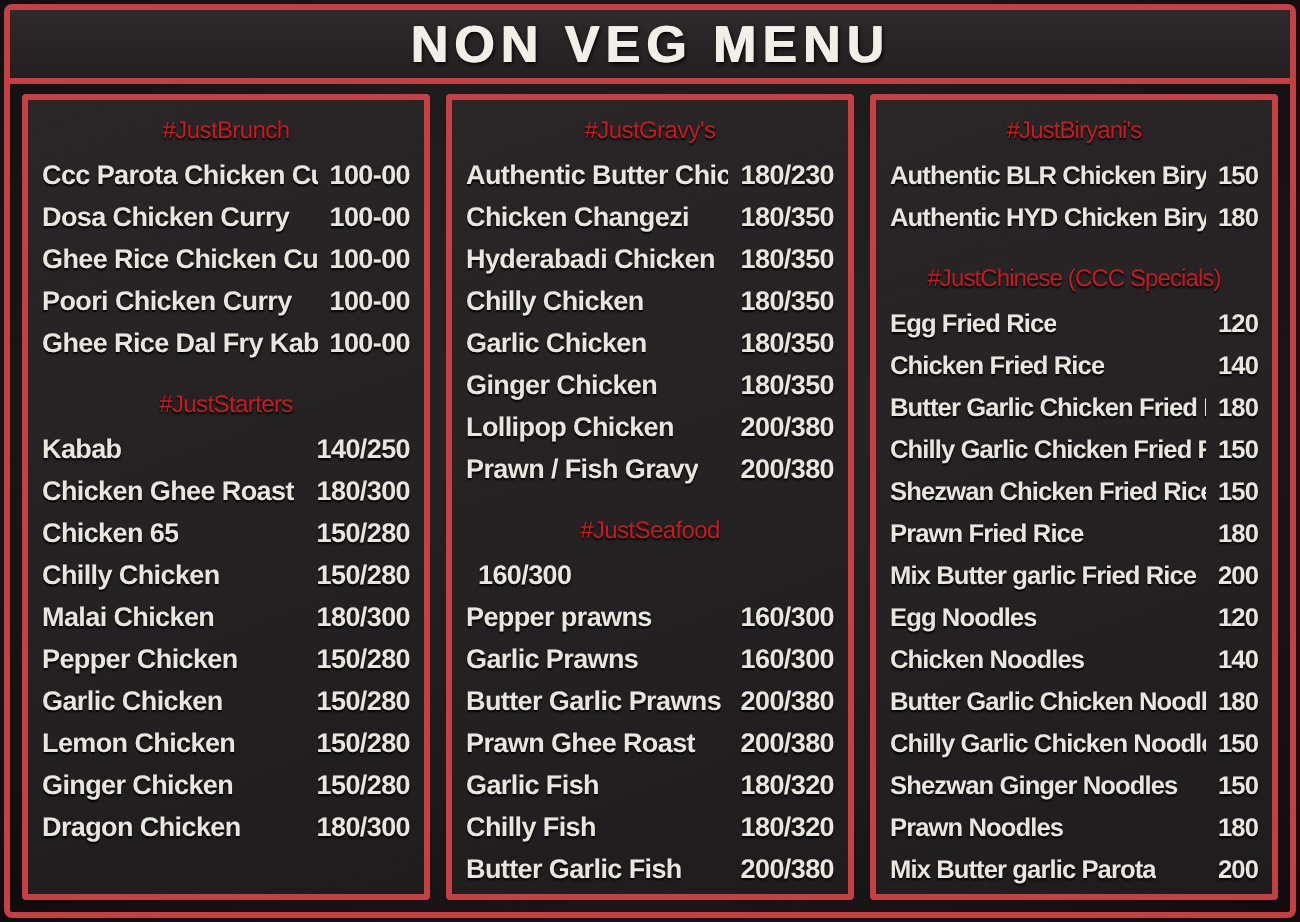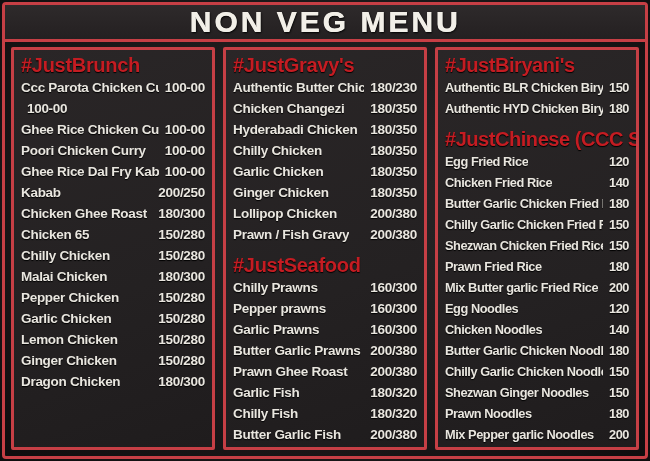--- a/index.html
+++ b/index.html
@@ -29,21 +29,21 @@
   .titlebar{
     height:38px;
     border-bottom:3px solid var(--red);
     display:flex;
     align-items:center;
     justify-content:center;
     background:linear-gradient(180deg,#2e2a2b 0%,#242021 100%);
   }
   .title{
     color:var(--title-text);
-    font-size:30px;
+    font-size:26px;
     font-weight:900;
     letter-spacing:3px;
     text-shadow:0.6px 0 0 currentColor, 1px 1px 2px #000;
   }
   .content{
     flex:1;
     display:flex;
     gap:8px;
     padding:5px 6px 6px 6px;
   }
@@ -53,25 +53,25 @@
     border-radius:2px;
     background:linear-gradient(160deg,#2a2627 0%,#242122 60%,#1f1c1d 100%);
     padding:3px 7px 2px 7px;
     overflow:hidden;
     font-size:13.5px;
     letter-spacing:-0.3px;
     color:var(--item-text);
   }
   .panel.col3{font-size:12.8px;letter-spacing:-0.45px;}
   .heading{
-    text-align:left;
+    text-align:center;
     color:var(--red-text);
-    font-size:20px;
+    font-size:12px;
     line-height:24px;
-    font-weight:bold;
+    font-weight:normal;
     text-shadow:0 1px 1px #000;
     white-space:nowrap;
   }
   .heading:not(:first-child){margin-top:8px;}
   .row{
     display:flex;
     justify-content:space-between;
     align-items:baseline;
     line-height:21px;
     white-space:nowrap;
@@ -93,37 +93,39 @@
     <span class="title">NON VEG MENU</span>
   </div>
   <div class="content">
     <div class="panel">
         <div class="heading">#JustBrunch</div>
         <div class="row">
           <span class="iname">Ccc Parota Chicken Curry</span>
           <span class="iprice">100-00</span>
         </div>
         <div class="row">
+          <span class="iname">Dosa Chicken Curry</span>
           <span class="iprice">100-00</span>
         </div>
         <div class="row">
           <span class="iname">Ghee Rice Chicken Curry</span>
           <span class="iprice">100-00</span>
         </div>
         <div class="row">
           <span class="iname">Poori Chicken Curry</span>
           <span class="iprice">100-00</span>
         </div>
         <div class="row">
           <span class="iname">Ghee Rice Dal Fry Kabab</span>
           <span class="iprice">100-00</span>
         </div>
+        <div class="heading">#JustStarters</div>
         <div class="row">
           <span class="iname">Kabab</span>
-          <span class="iprice">200/250</span>
+          <span class="iprice">140/250</span>
         </div>
         <div class="row">
           <span class="iname">Chicken Ghee Roast</span>
           <span class="iprice">180/300</span>
         </div>
         <div class="row">
           <span class="iname">Chicken 65</span>
           <span class="iprice">150/280</span>
         </div>
         <div class="row">
@@ -184,21 +186,20 @@
         <div class="row">
           <span class="iname">Lollipop Chicken</span>
           <span class="iprice">200/380</span>
         </div>
         <div class="row">
           <span class="iname">Prawn / Fish Gravy</span>
           <span class="iprice">200/380</span>
         </div>
         <div class="heading">#JustSeafood</div>
         <div class="row">
-          <span class="iname">Chilly Prawns</span>
           <span class="iprice">160/300</span>
         </div>
         <div class="row">
           <span class="iname">Pepper prawns</span>
           <span class="iprice">160/300</span>
         </div>
         <div class="row">
           <span class="iname">Garlic Prawns</span>
           <span class="iprice">160/300</span>
         </div>
@@ -280,18 +281,18 @@
         </div>
         <div class="row">
           <span class="iname">Shezwan Ginger Noodles</span>
           <span class="iprice">150</span>
         </div>
         <div class="row">
           <span class="iname">Prawn Noodles</span>
           <span class="iprice">180</span>
         </div>
         <div class="row">
-          <span class="iname">Mix Pepper garlic Noodles</span>
+          <span class="iname">Mix Butter garlic Parota</span>
           <span class="iprice">200</span>
         </div>
       </div>
   </div>
 </div>
 
 </body></html>

